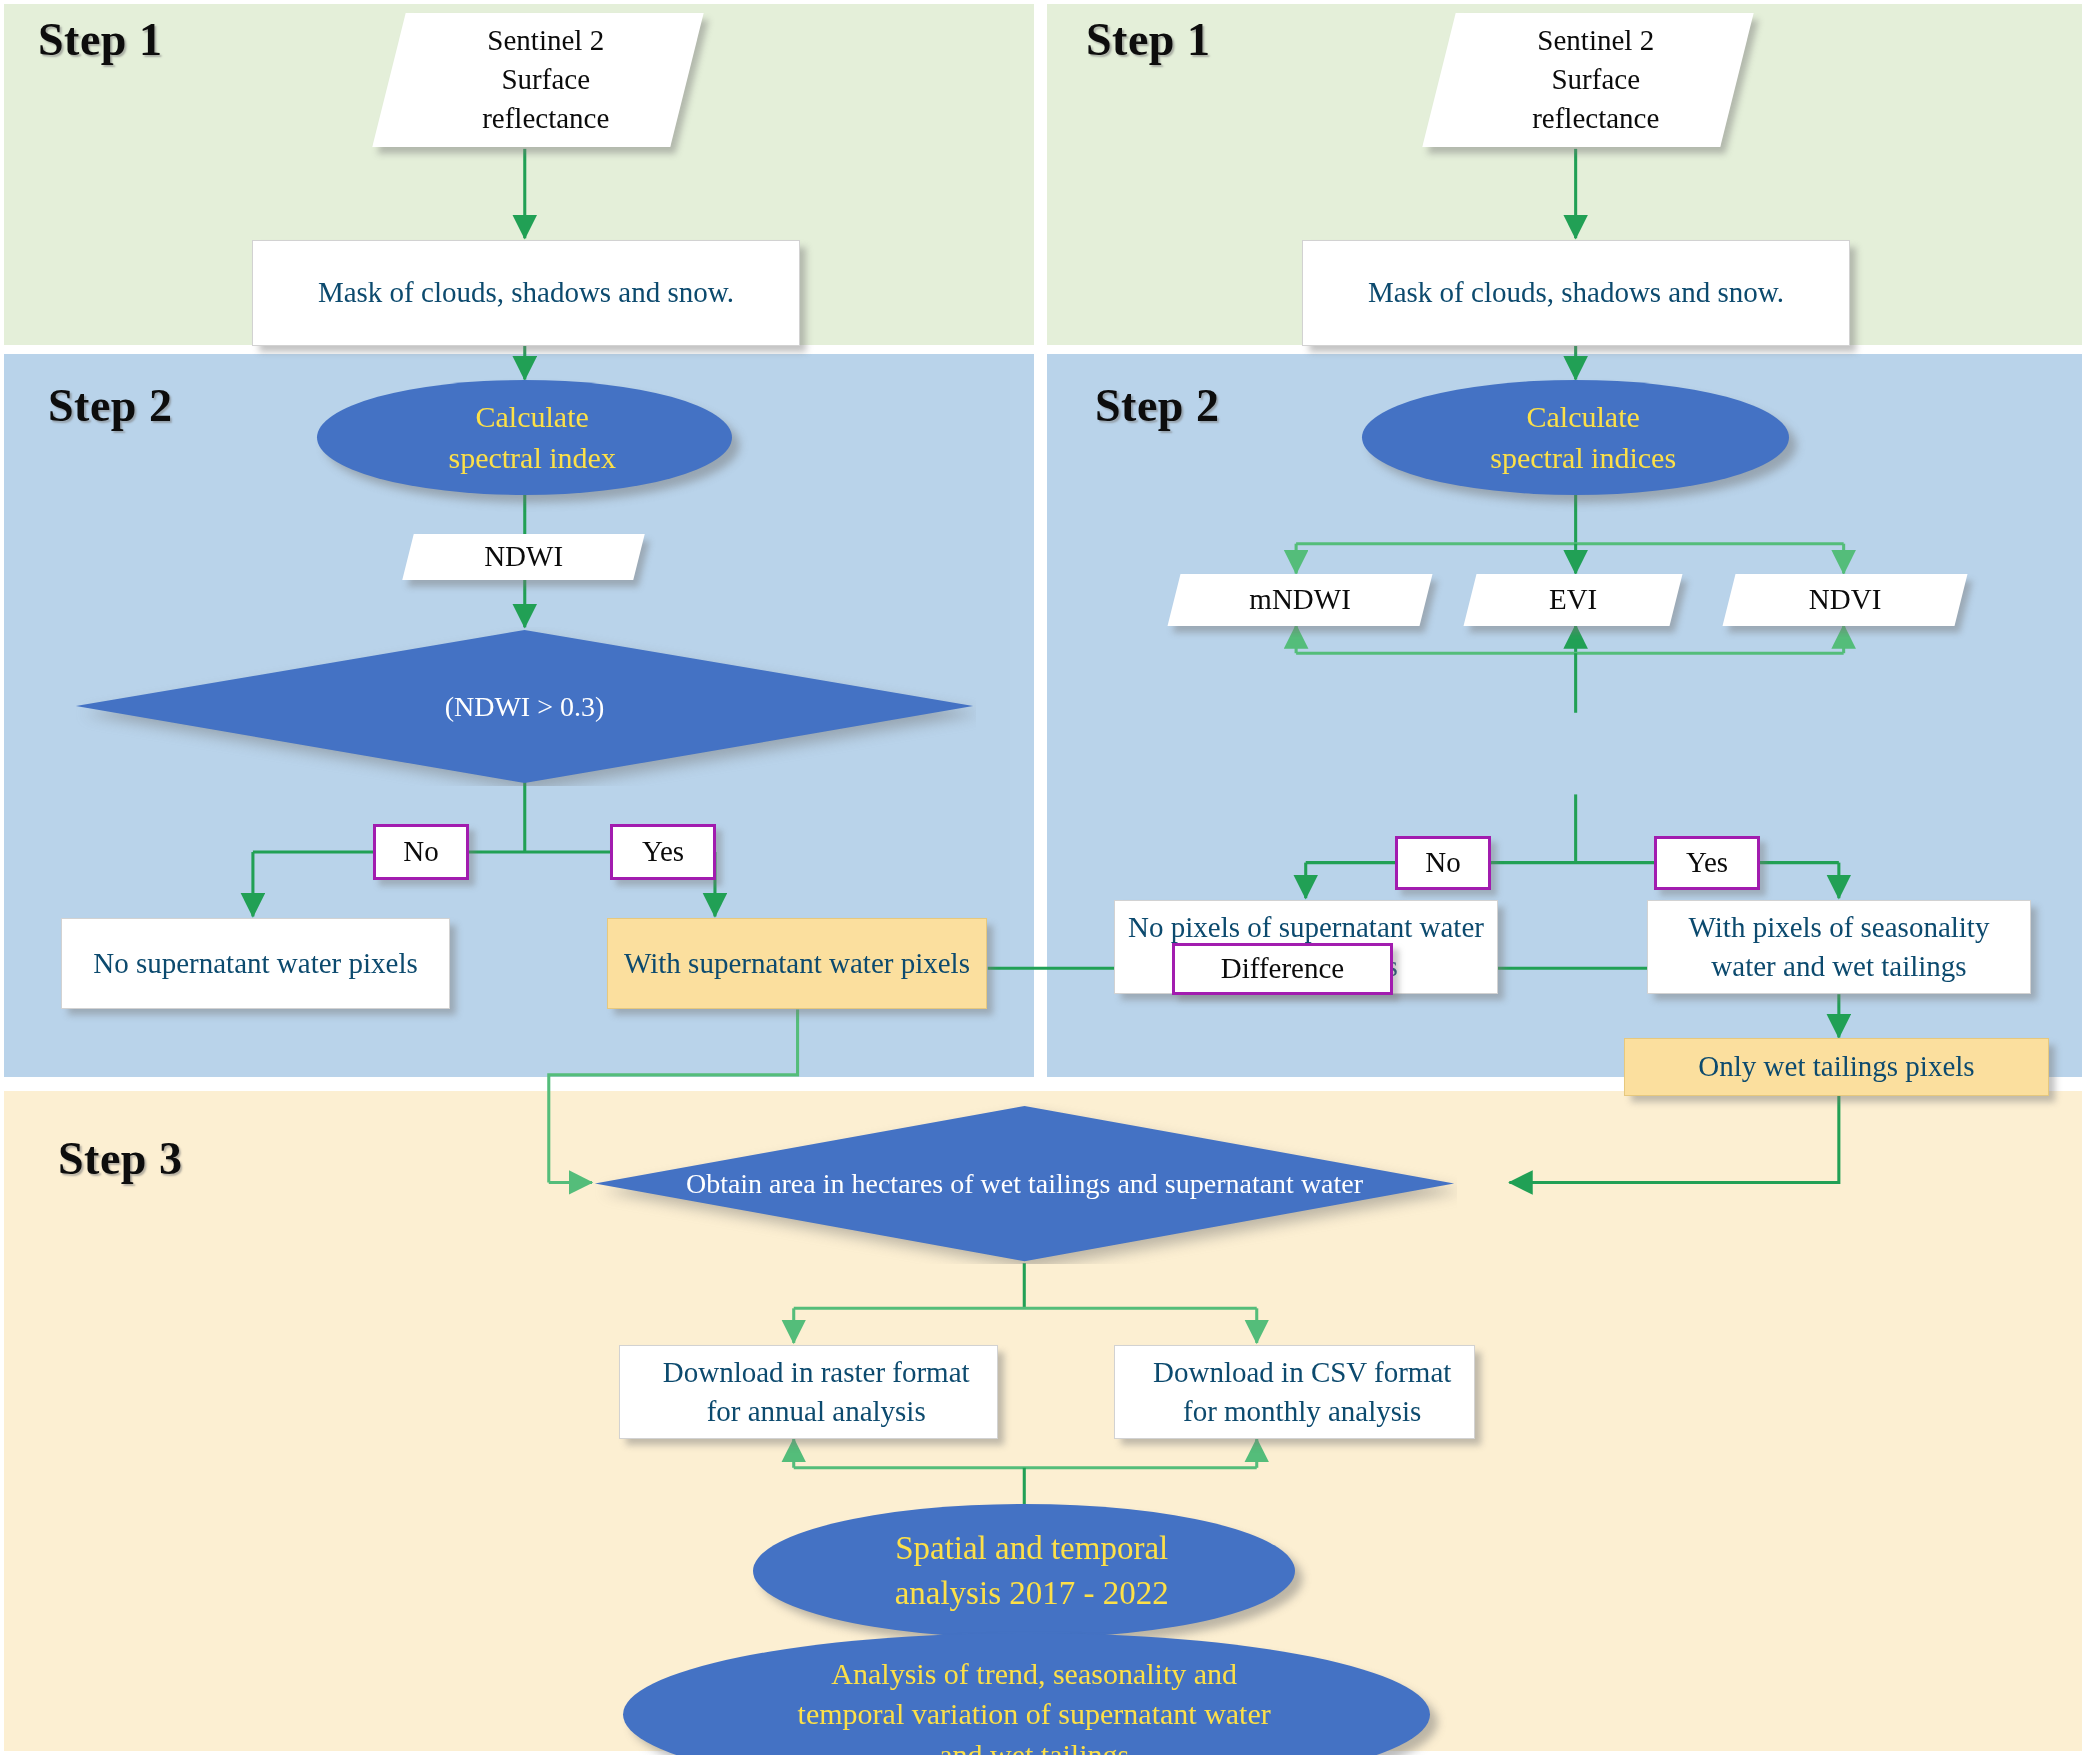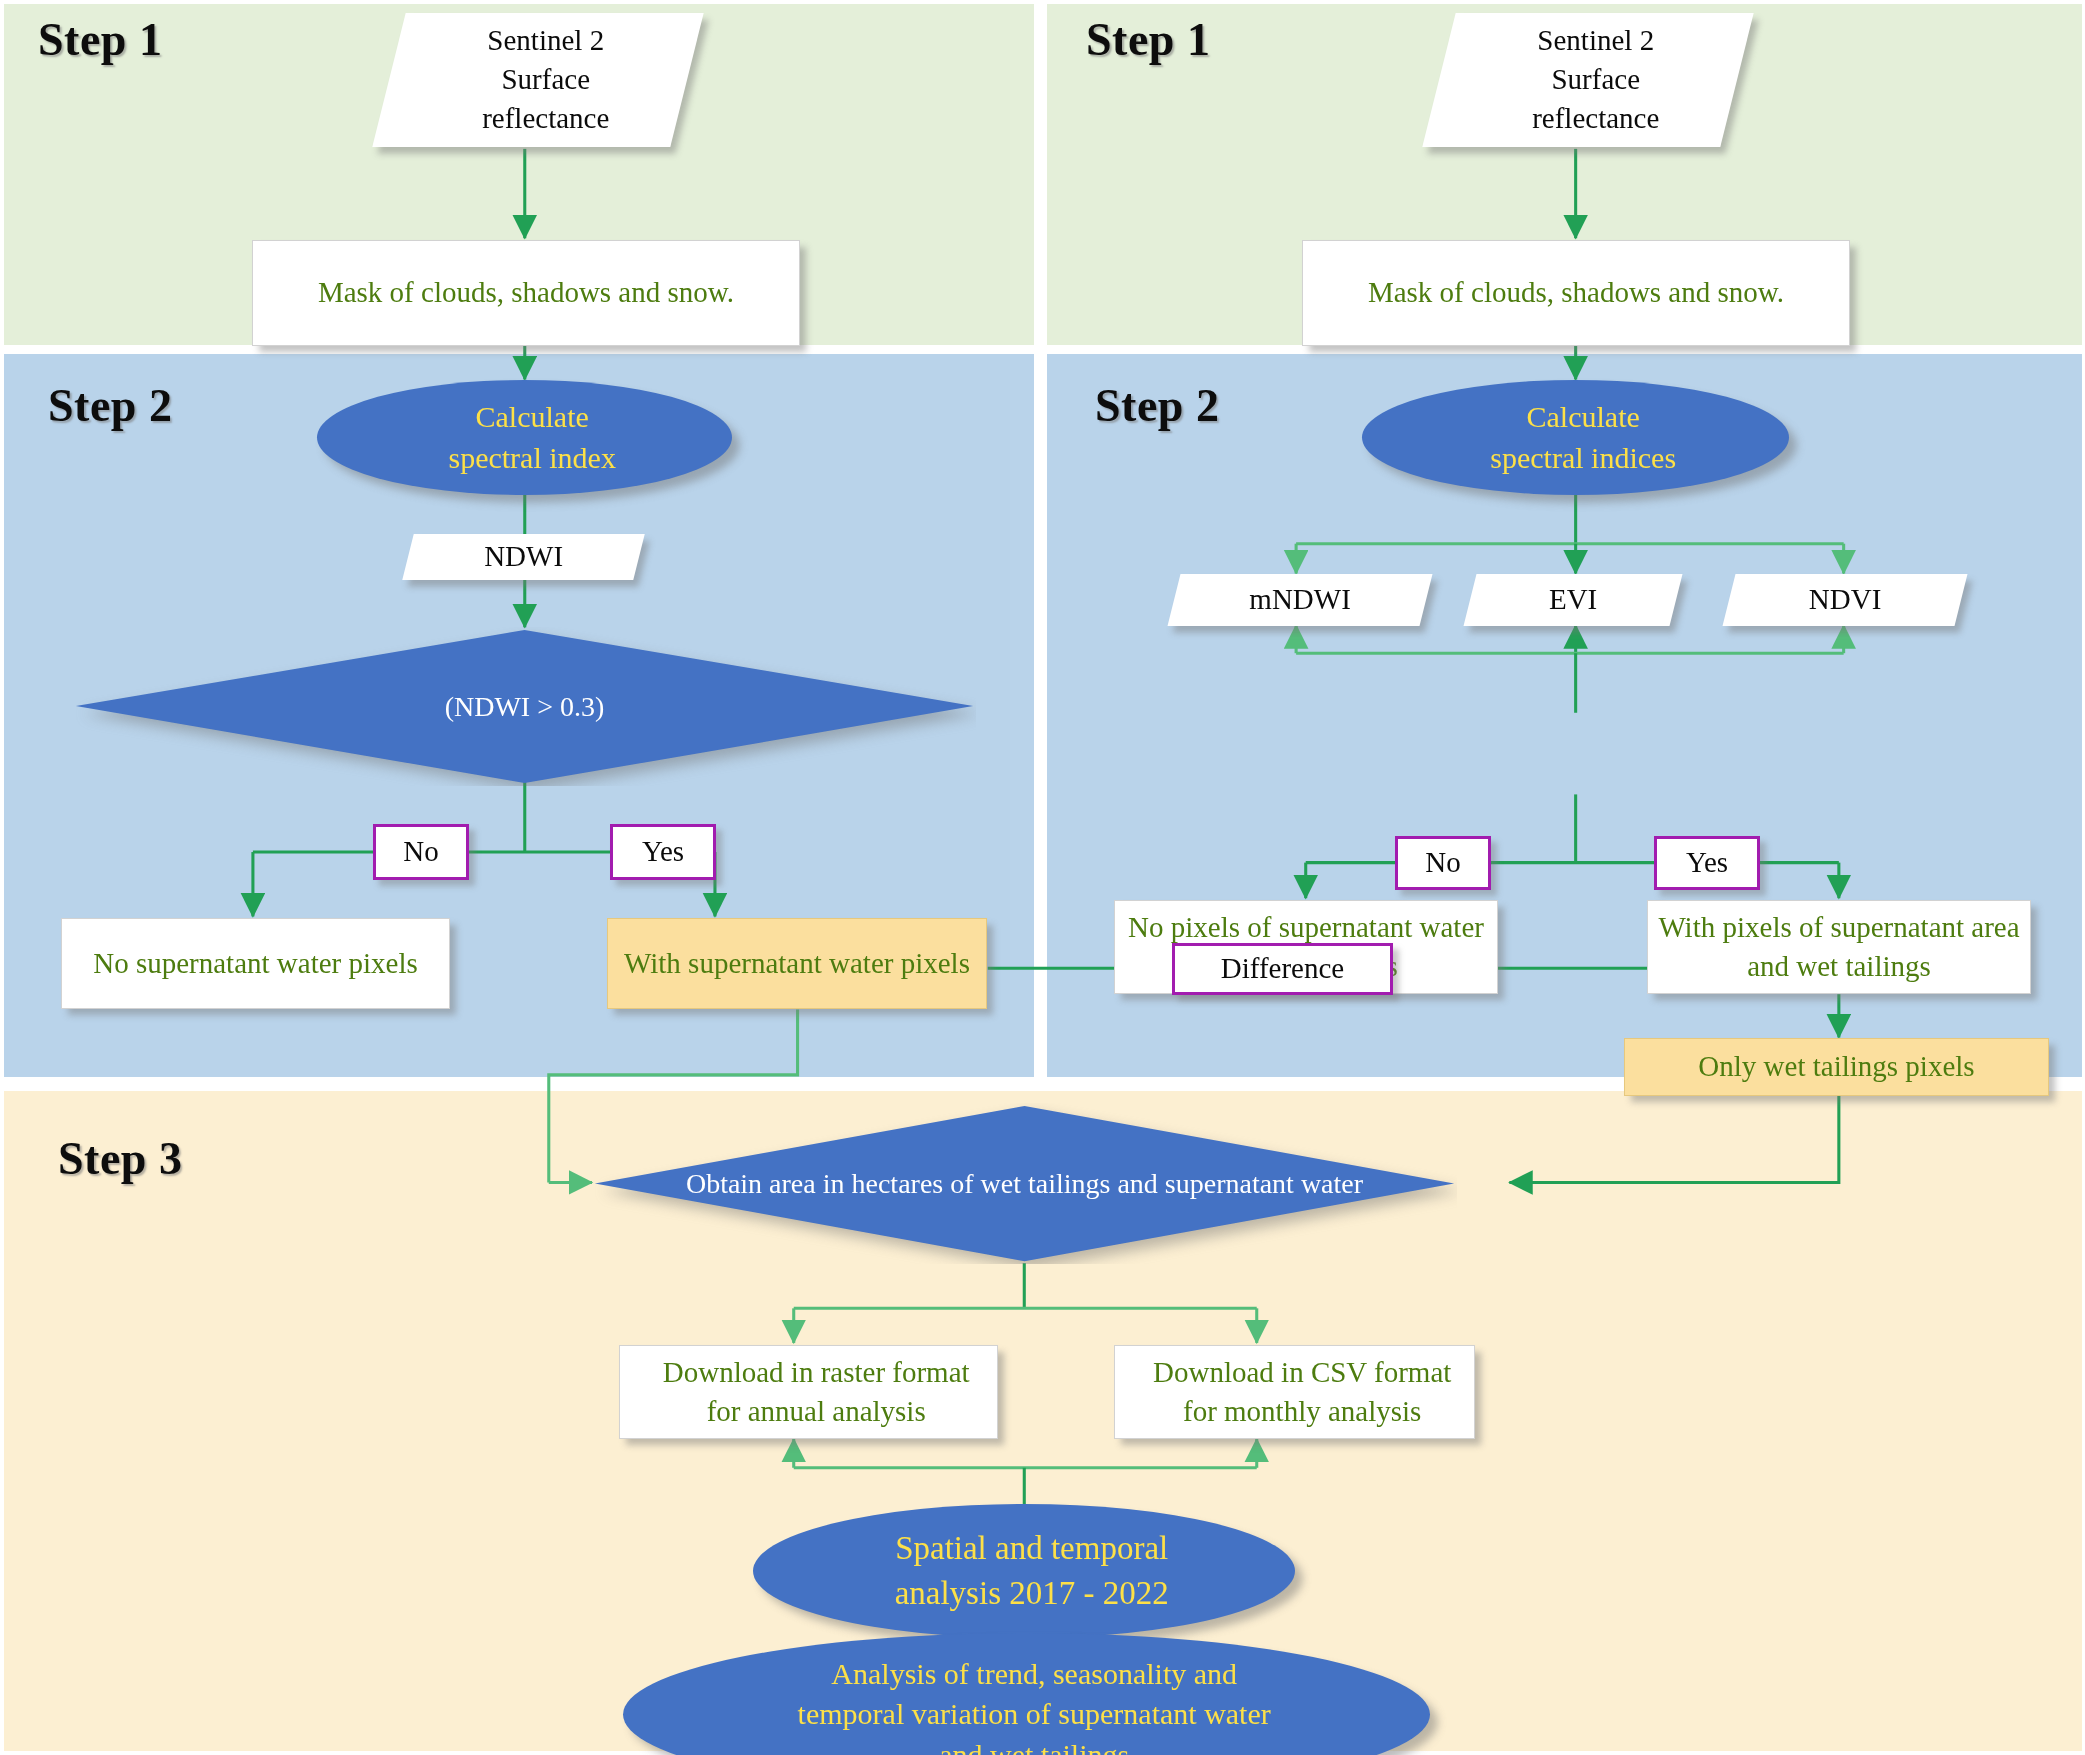--- a/index.html
+++ b/index.html
@@ -19,21 +19,21 @@
               font-family:"Liberation Serif","DejaVu Serif",serif;}
 
   
   .node{position:absolute;display:flex;align-items:center;justify-content:center;
         text-align:center;line-height:1.35;box-sizing:border-box;}
   .node span{display:block;width:100%;padding:0 7.7px;}
 
   
   .rect{background:#ffffff;border:1px solid #d2d2d2;
         box-shadow:6.7px 6.7px 6.7px rgba(120,120,120,.45);
-        color:#4d7c0f;font-size:29px;}
+        color:#0c4a6e;font-size:29px;}
   .rect.yellow{background:#fbdf9e;border:1px solid #e6c87e;}
 
   
   .tag{background:#ffffff;border:3px solid #a21caf;
        box-shadow:5.8px 5.8px 5.8px rgba(120,120,120,.4);
        color:#0b0b0b;font-size:29px;}
 
   
   .para{background:#ffffff;
         box-shadow:6.7px 6.7px 6.7px rgba(120,120,120,.45);
@@ -227,21 +227,21 @@
   </div>
   <div class="node tag" style="left:1654px;top:836px;width:106px;height:54px;">
     <span>Yes</span>
   </div>
 
   <div class="node rect" style="left:1114px;top:900px;width:384px;height:94px;">
     <span>No pixels of supernatant water and wet tailings</span>
   </div>
 
   <div class="node rect" style="left:1647px;top:900px;width:384px;height:94px;">
-    <span>With pixels of supernatant area and wet tailings</span>
+    <span>With pixels of seasonality water and wet tailings</span>
   </div>
 
   <div class="node tag" style="left:1172px;top:943px;width:221px;height:52px;">
     <span>Difference</span>
   </div>
 
   <div class="node rect yellow" style="left:1624px;top:1038px;width:425px;height:58px;">
     <span>Only wet tailings pixels</span>
   </div>
 

